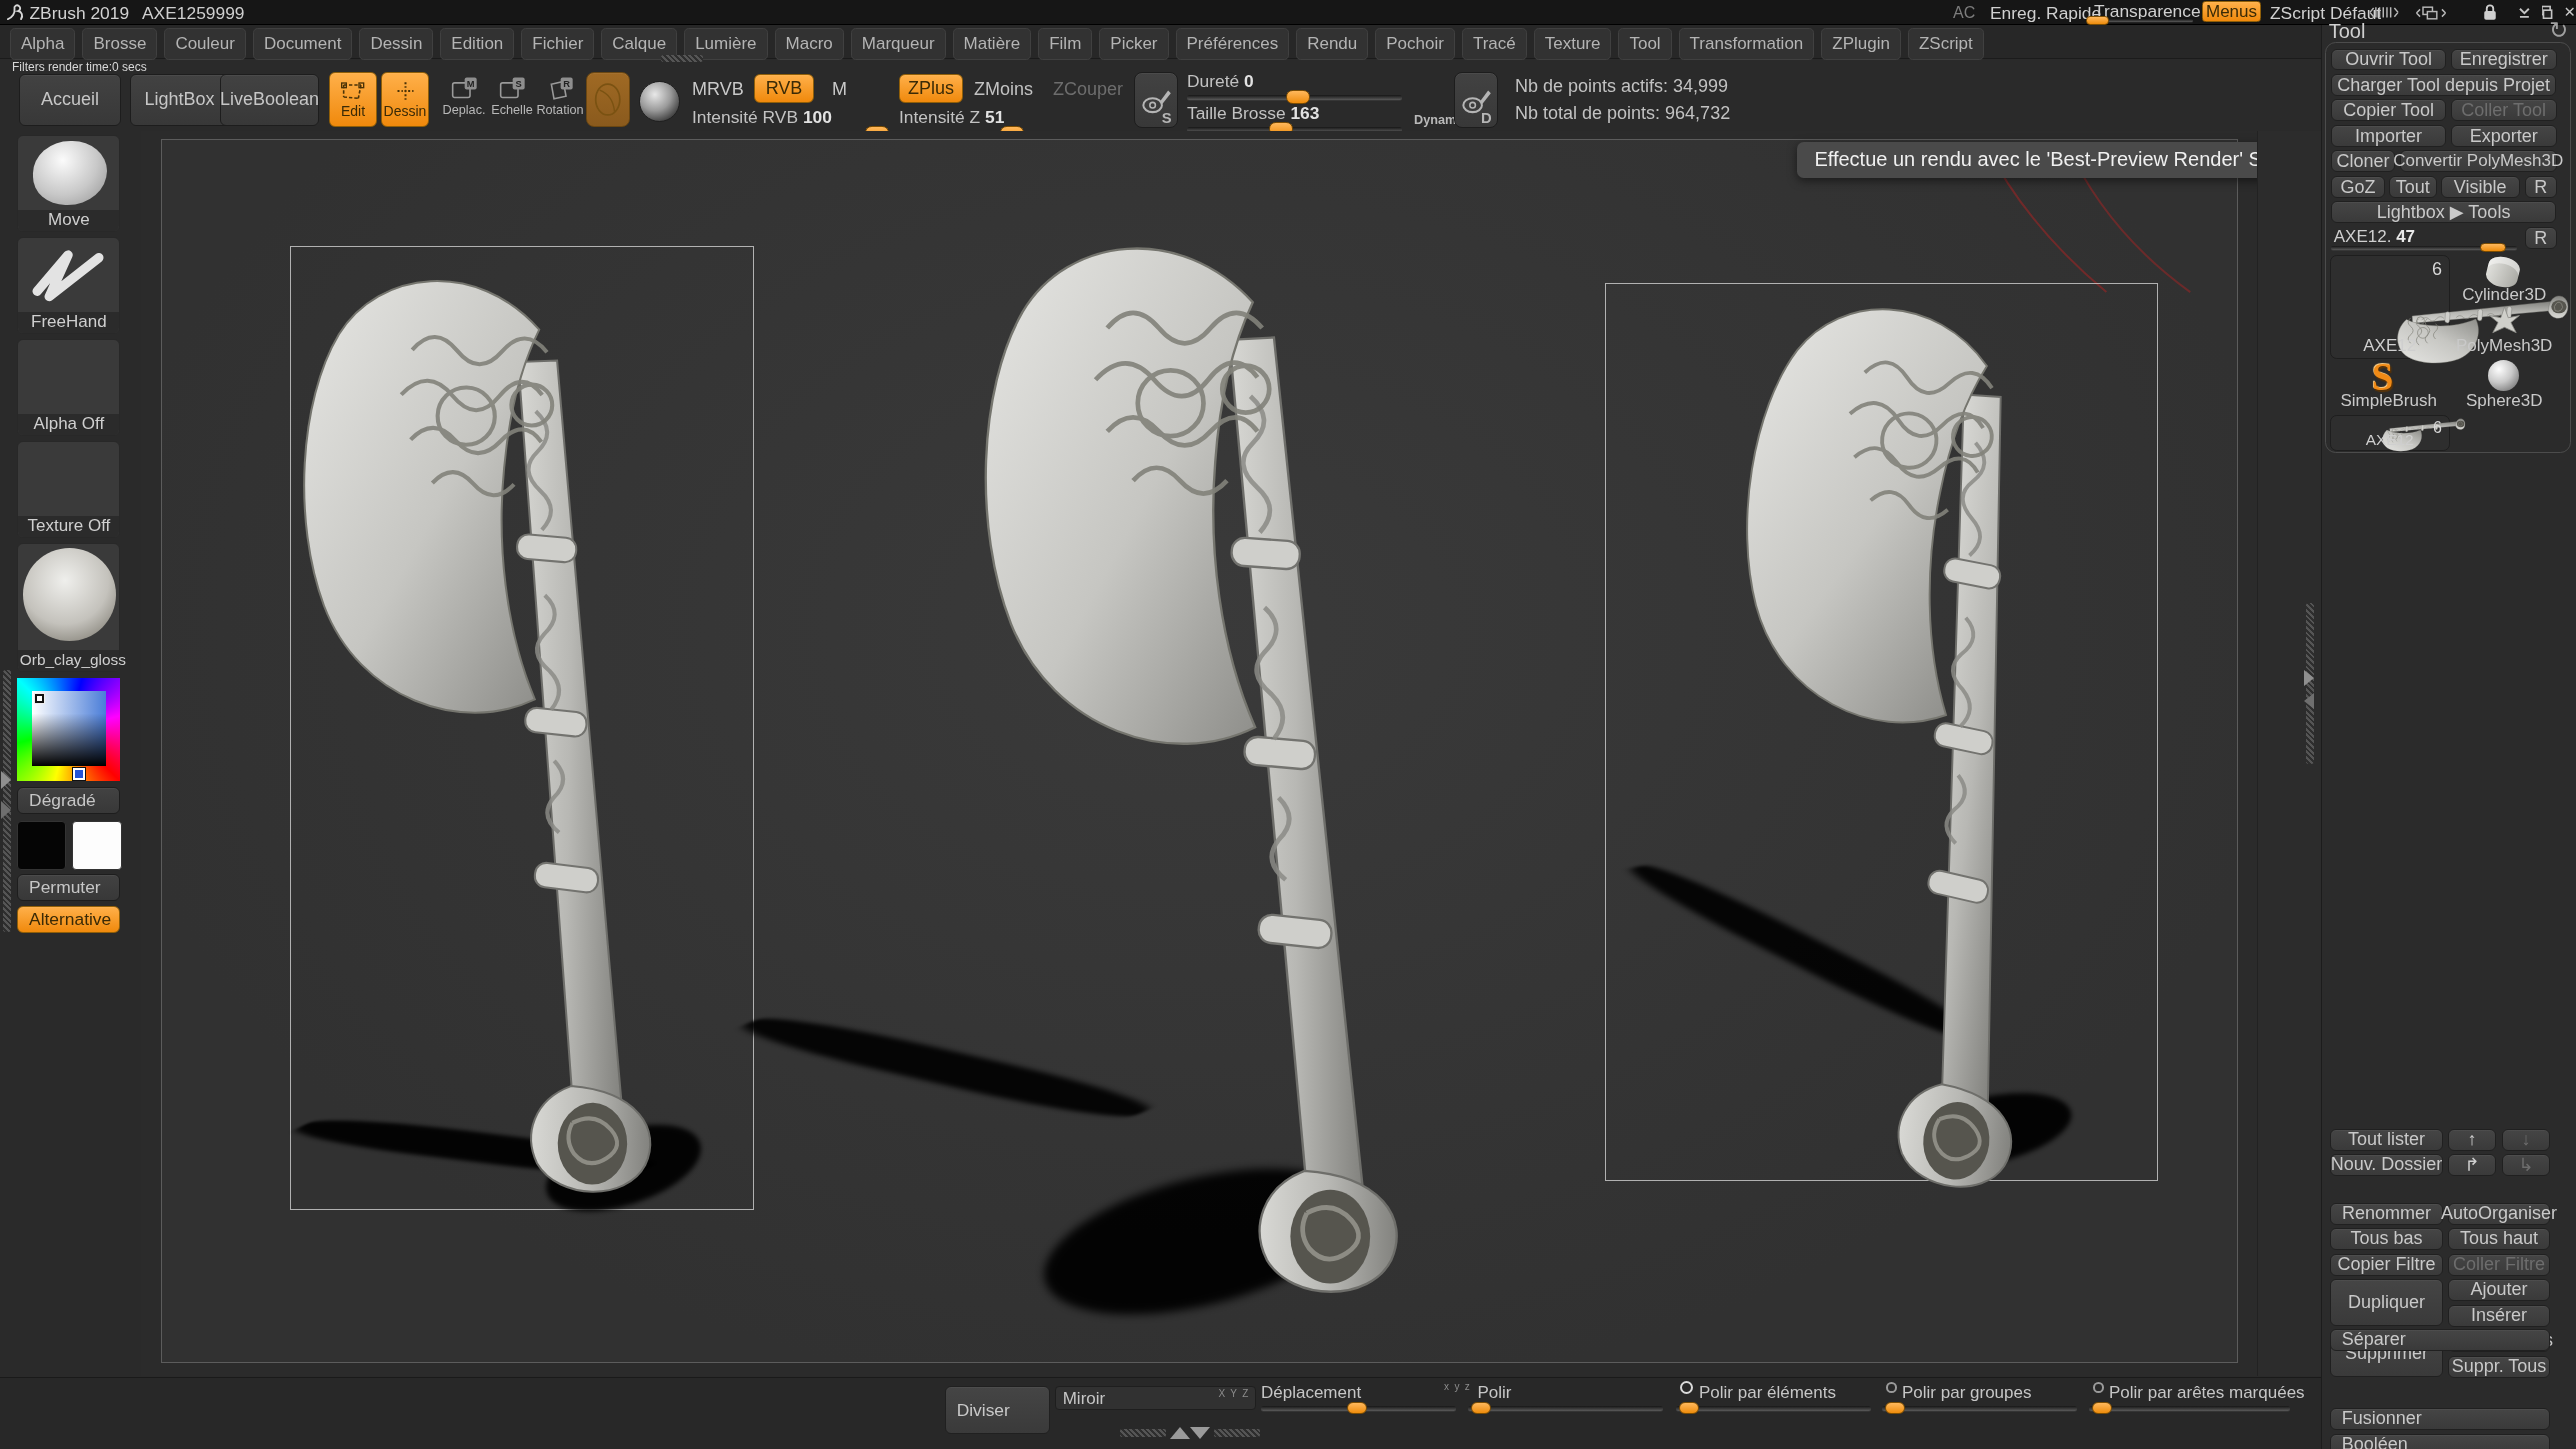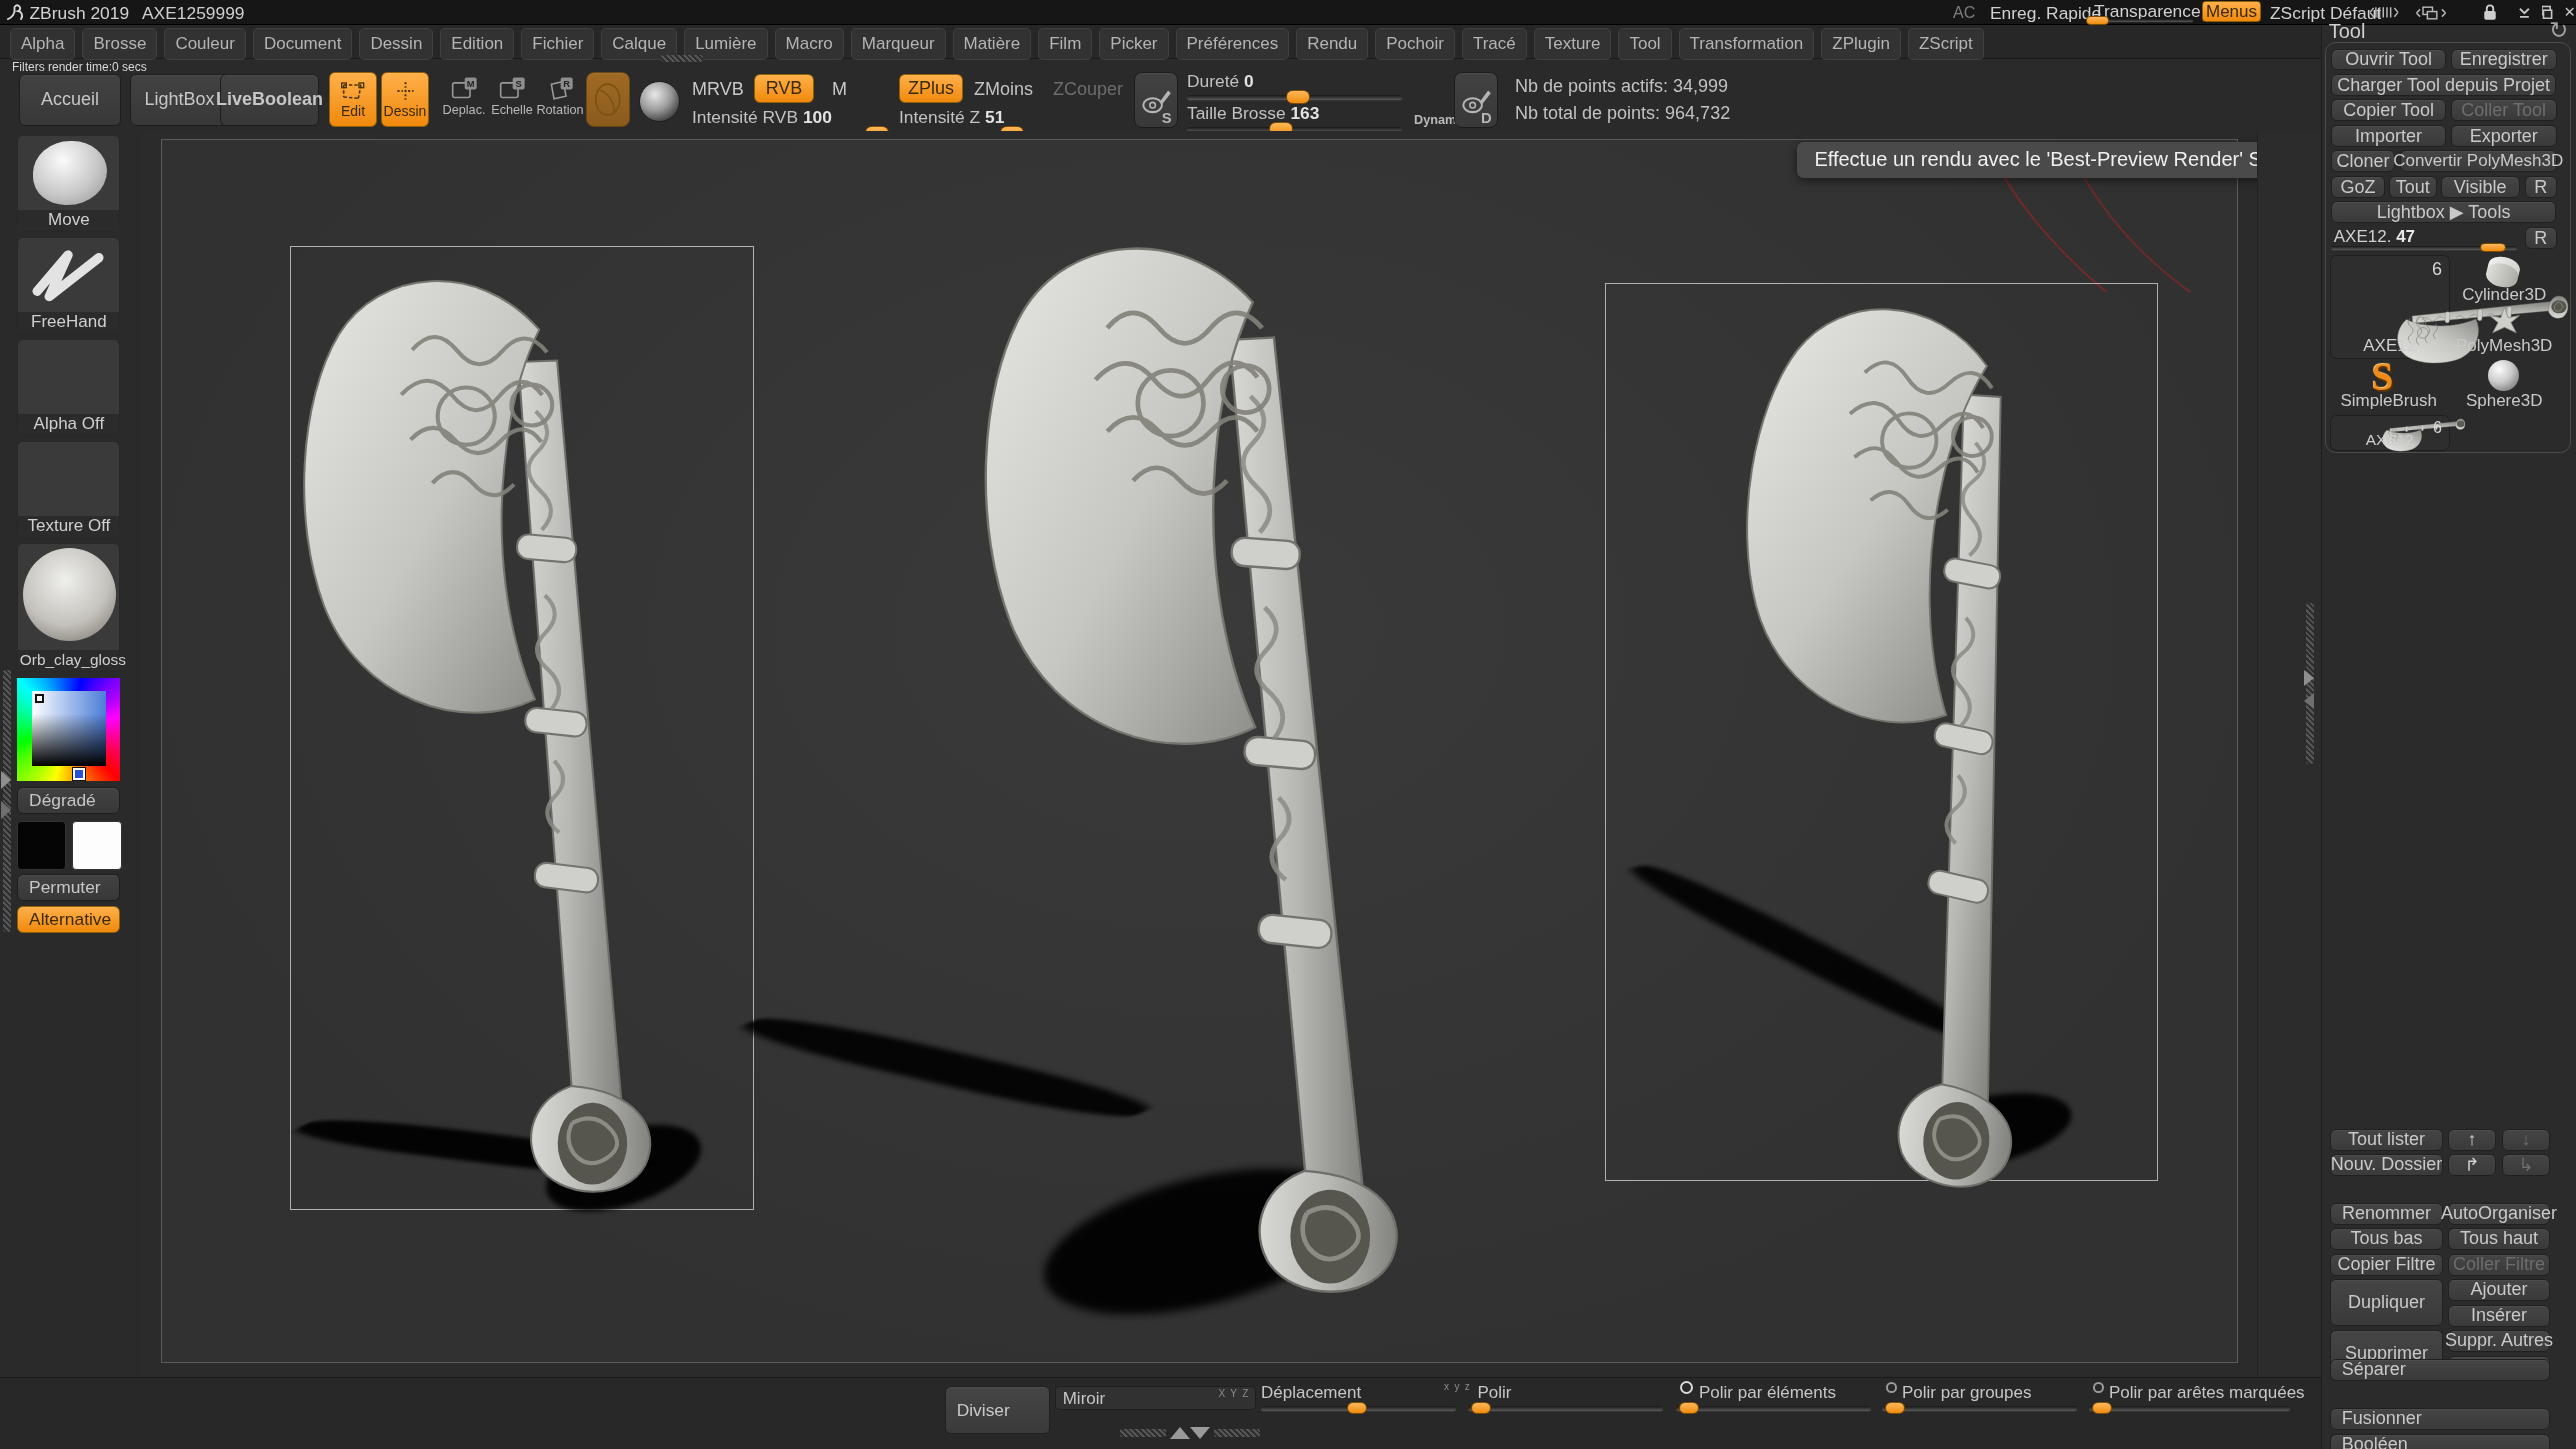--- a/index.html
+++ b/index.html
@@ -234,21 +234,21 @@
   <span class="menu-item">ZPlugin</span>
   <span class="menu-item">ZScript</span>
 </div>
 
 <span class="abs" style="left:12px;top:60px;font-size:12px;color:#d8d8d8;">Filters render time:0 secs</span>
 <div class="abs dotstrip" style="left:661px;top:55px;width:42px;height:6.7px;border-radius:2.7px;"></div>
 
 <div class="abs" style="left:0;top:59px;width:2321px;height:74px;">
   <div class="btn" style="left:19px;top:14.8px;width:102px;height:52px;">Accueil</div>
   <div class="btn" style="left:130px;top:14.8px;width:99px;height:52px;">LightBox</div>
-  <div class="btn" style="left:220px;top:14.8px;width:99px;height:52px;font-weight:bold;">LiveBoolean</div>
+  <div class="btn" style="left:220px;top:14.8px;width:99px;height:52px;">LiveBoolean</div>
 
   <div class="btn on" style="left:329px;top:13.4px;width:48px;height:55px;flex-direction:column;font-size:14px;gap:2.7px;">
     <svg class="ico" width="24" height="20" viewBox="0 0 36 30">
           <path d="M4,6 H30 M4,6 V24 M4,24 L26,26 M30,6 L26,26" fill="none" stroke="#4a3206" stroke-width="2.4" stroke-dasharray="5,3"></path>
           <rect x="1" y="3" width="7" height="7" fill="none" stroke="#4a3206" stroke-width="2"></rect>
           <rect x="27" y="3" width="7" height="7" fill="none" stroke="#4a3206" stroke-width="2"></rect>
         </svg>
     <span>Edit</span>
   </div>
   <div class="btn on" style="left:381px;top:13.4px;width:48px;height:55px;flex-direction:column;font-size:14px;gap:2.7px;">
@@ -497,21 +497,21 @@
   <div class="pbtn c" style="left:8px;top:1203px;width:113px;height:21.5px;">Tous bas</div>
   <div class="pbtn c" style="left:126px;top:1203px;width:102px;height:21.5px;">Tous haut</div>
   <div class="pbtn c" style="left:8px;top:1229px;width:113px;height:21.5px;">Copier Filtre</div>
   <div class="pbtn c dis" style="left:126px;top:1229px;width:102px;height:21.5px;">Coller Filtre</div>
   <div class="pbtn c" style="left:8px;top:1254px;width:113px;height:47px;">Dupliquer</div>
   <div class="pbtn c" style="left:126px;top:1254px;width:102px;height:21.5px;">Ajouter</div>
   <div class="pbtn c" style="left:126px;top:1280px;width:102px;height:21.5px;">Insérer</div>
   <div class="pbtn c" style="left:8px;top:1305px;width:113px;height:47px;">Supprimer</div>
   <div class="pbtn c" style="left:126px;top:1305px;width:102px;height:21.5px;">Suppr. Autres</div>
   <div class="pbtn c" style="left:126px;top:1331px;width:102px;height:21.5px;">Suppr. Tous</div>
-  <div class="pbtn" style="left:8px;top:1304px;width:220px;height:21.5px;margin-top:30px;">Séparer</div>
+  <div class="pbtn" style="left:8px;top:1304px;width:220px;height:21.5px;">Séparer</div>
   <div class="pbtn" style="left:8px;top:1383px;width:220px;height:21.5px;">Fusionner</div>
   <div class="pbtn" style="left:8px;top:1409px;width:220px;height:21.5px;">Booléen</div>
 </div>
 
 <div class="abs" style="left:0;top:1377px;width:2321px;height:72px;background:#282828;border-top:0.7px solid #1a1a1a;">
 
   <div class="pbtn" style="left:945px;top:8px;width:105px;height:48px;font-size:17.4px;">Diviser</div>
   <div class="abs" style="left:1055px;top:8px;width:201px;height:24px;background:#313131;border:0.7px solid #1e1e1e;border-radius:4px;box-sizing:border-box;">
     <span class="abs" style="left:6.7px;top:2px;font-size:17px;color:#c6c6c6;">Miroir</span>
     <span class="abs tinyxyz" style="right:5.4px;top:1.3px;">X Y Z</span>

